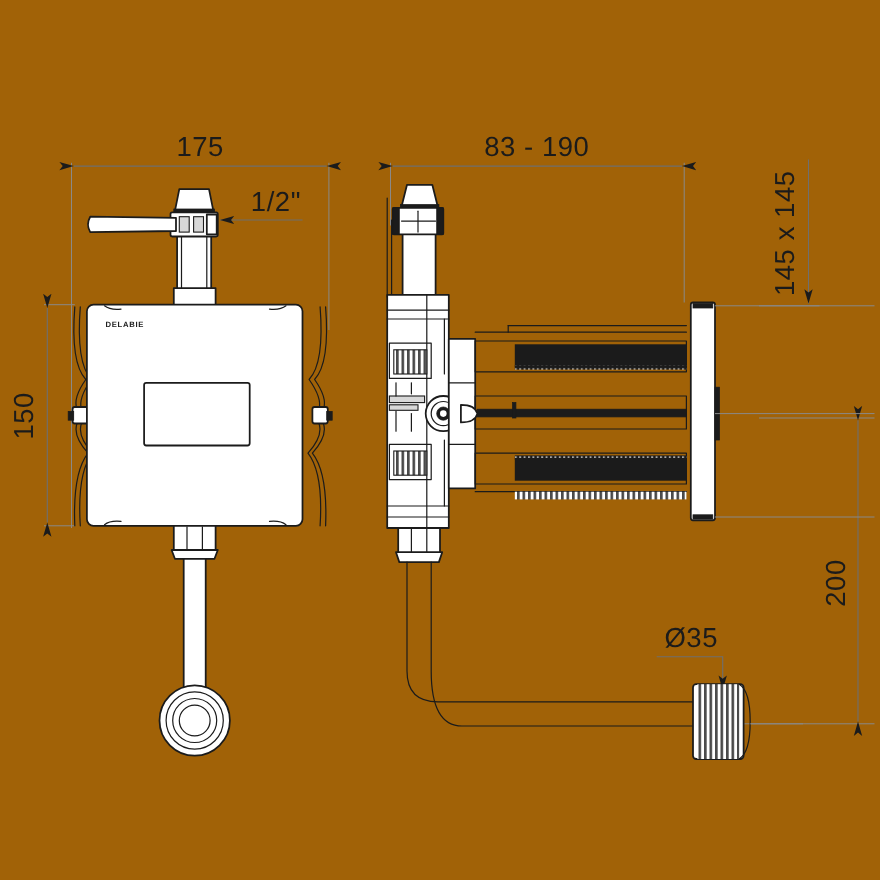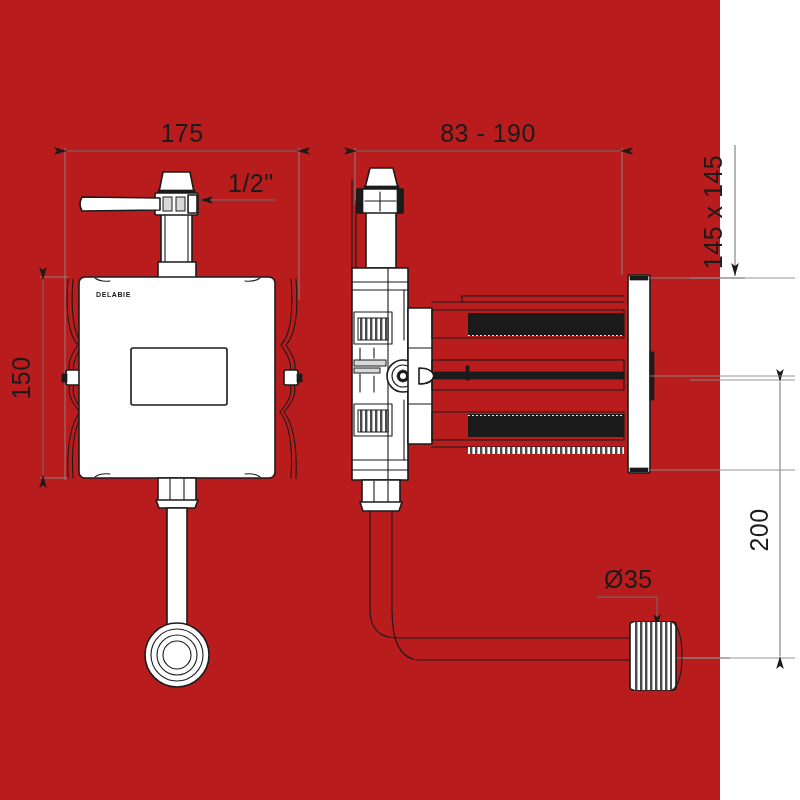--- a/index.html
+++ b/index.html
@@ -8,23 +8,23 @@
     background: #ffffff;
   }
   body {
     width: 800px;
     height: 800px;
     font-family: "Liberation Sans", sans-serif;
     overflow: hidden;
   }
   #drawing-root {
     position: relative;
-    width: 720px;
+    width: 800px;
     height: 800px;
-    background: #b91c1c;
+    background: #a16207;
   }
   svg.technical-drawing {
     display: block;
     width: 800px;
     height: 800px;
   }
   .dim-text {
     font-family: "Liberation Sans", sans-serif;
     font-size: 25px;
     fill: #1b1b1b;

